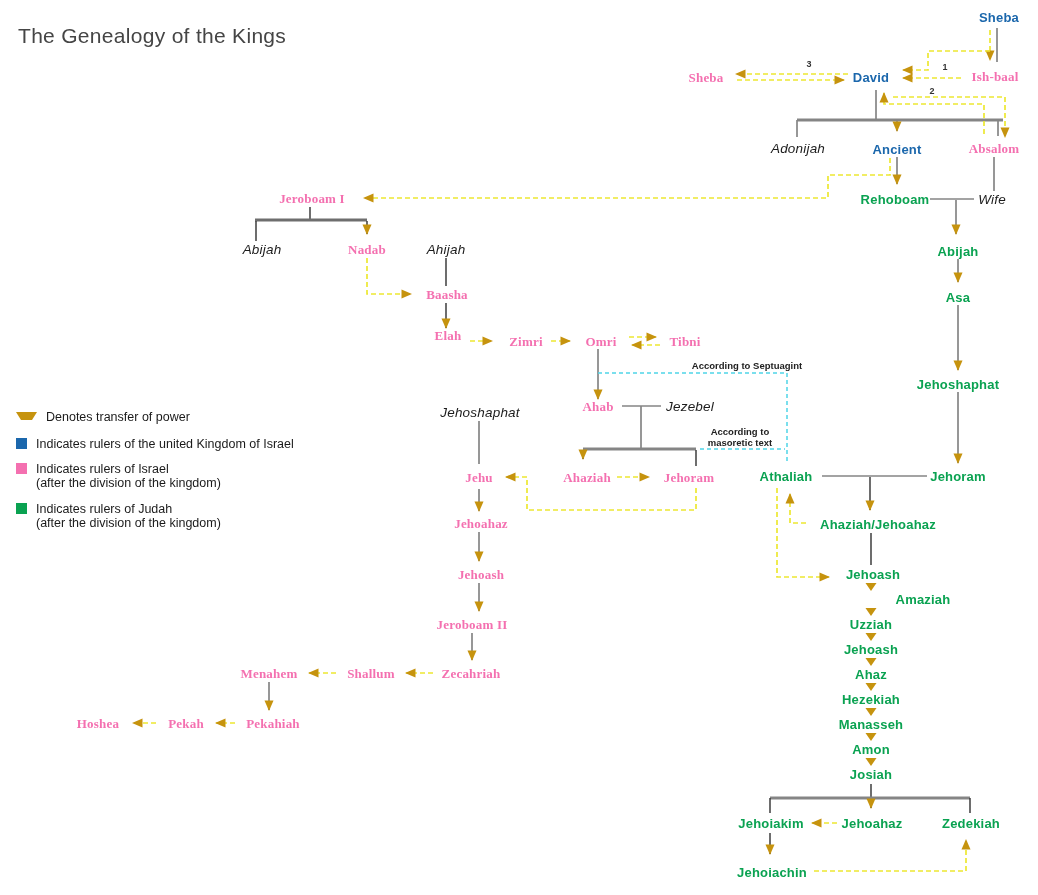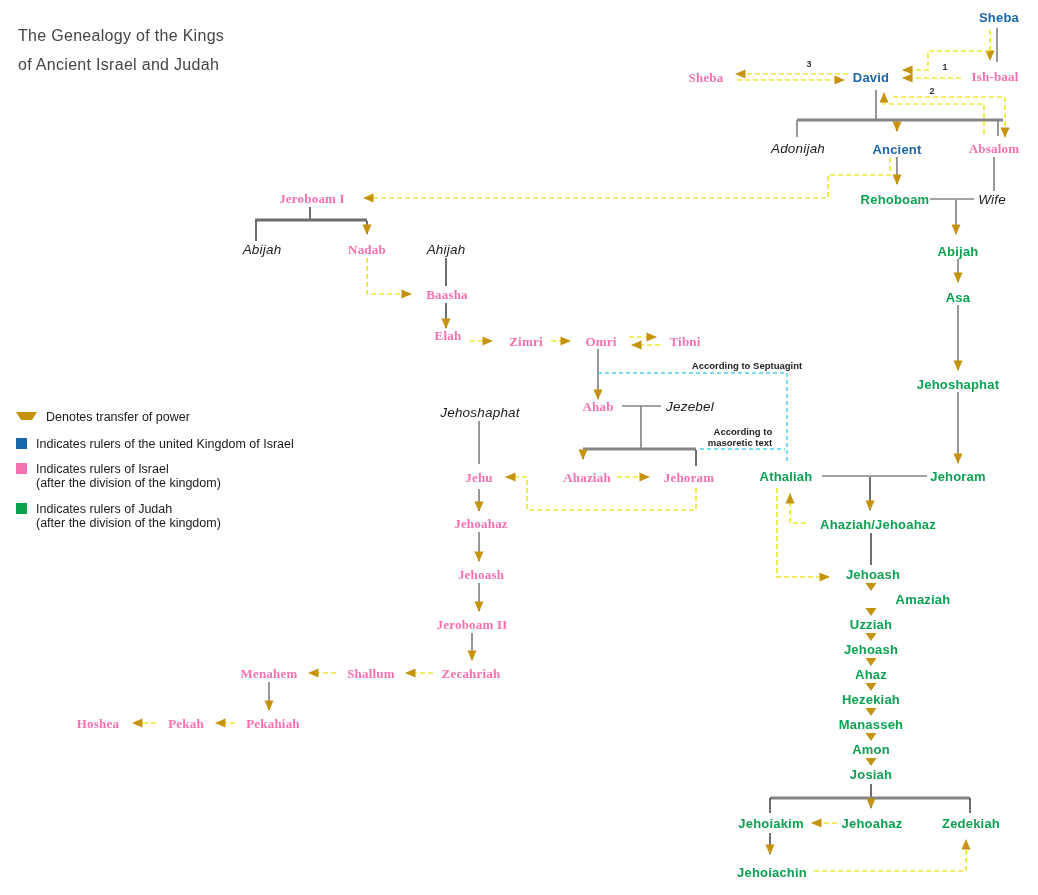--- a/index.html
+++ b/index.html
@@ -23,22 +23,22 @@
   .tr{stroke:var(--transfer-yellow);stroke-width:1.7;fill:none;stroke-dasharray:5 3;}
   .cy{stroke:var(--annotation-cyan);stroke-width:1.5;fill:none;stroke-dasharray:4 3;}
   .node{position:absolute;transform:translateX(-50%);white-space:nowrap;
         font-weight:bold;font-size:13px;letter-spacing:.2px;}
   .united{color:var(--united-blue);}
   .israel{color:var(--israel-pink);font-family:Liberation Serif, serif;}
   .judah{color:var(--judah-green);}
   .relative{color:#1c1c1c;font-weight:400;font-style:italic;font-size:13.5px;}
   .seq{position:absolute;transform:translateX(-50%);font-weight:bold;font-size:9px;color:#333;}
   .anno{position:absolute;transform:translateX(-50%);font-weight:bold;font-size:9.5px;
-        color:#222;line-height:11px;text-align:right;white-space:nowrap;}
-  #title{position:absolute;left:18px;top:22px;font-size:16px;line-height:28.5px;
+        color:#222;line-height:11px;text-align:center;white-space:nowrap;}
+  #title{position:absolute;left:18px;top:22px;font-size:21px;line-height:28.5px;
          color:#454545;letter-spacing:.3px;}
   #legend{position:absolute;left:11px;top:410px;font-size:12.5px;color:#1a1a1a;line-height:14px;}
   .lrow{position:absolute;display:flex;gap:9px;align-items:flex-start;white-space:nowrap;}
   .sq{width:11px;height:11px;flex:0 0 11px;margin-top:1px;}
   .tri{width:0;height:0;flex:0 0 11px;margin-top:2px;
        border-left:5.5px solid transparent;border-right:5.5px solid transparent;
        border-top:8px solid var(--transfer-gold);}
 </style>
 </head>
 <body>
@@ -133,21 +133,20 @@
     </g>
 
     <g>
       <path class="cy" d="M598,373 H787 V461"></path>
       <path class="cy" d="M700,449 H785"></path>
     </g>
   </svg>
 
   <div id="title">
     <div>The Genealogy of the Kings</div>
-    <div>of Ancient Israel and Judah</div>
   </div>
 
   <div id="legend">
     <div class="lrow" style="left:5px;top:0px">
       <span class="tri"></span>
       <span>Denotes transfer of power</span>
     </div>
     <div class="lrow" style="left:5px;top:27px">
       <span class="sq" style="background:var(--united-blue)"></span>
       <span>Indicates rulers of the united Kingdom of Israel</span>

